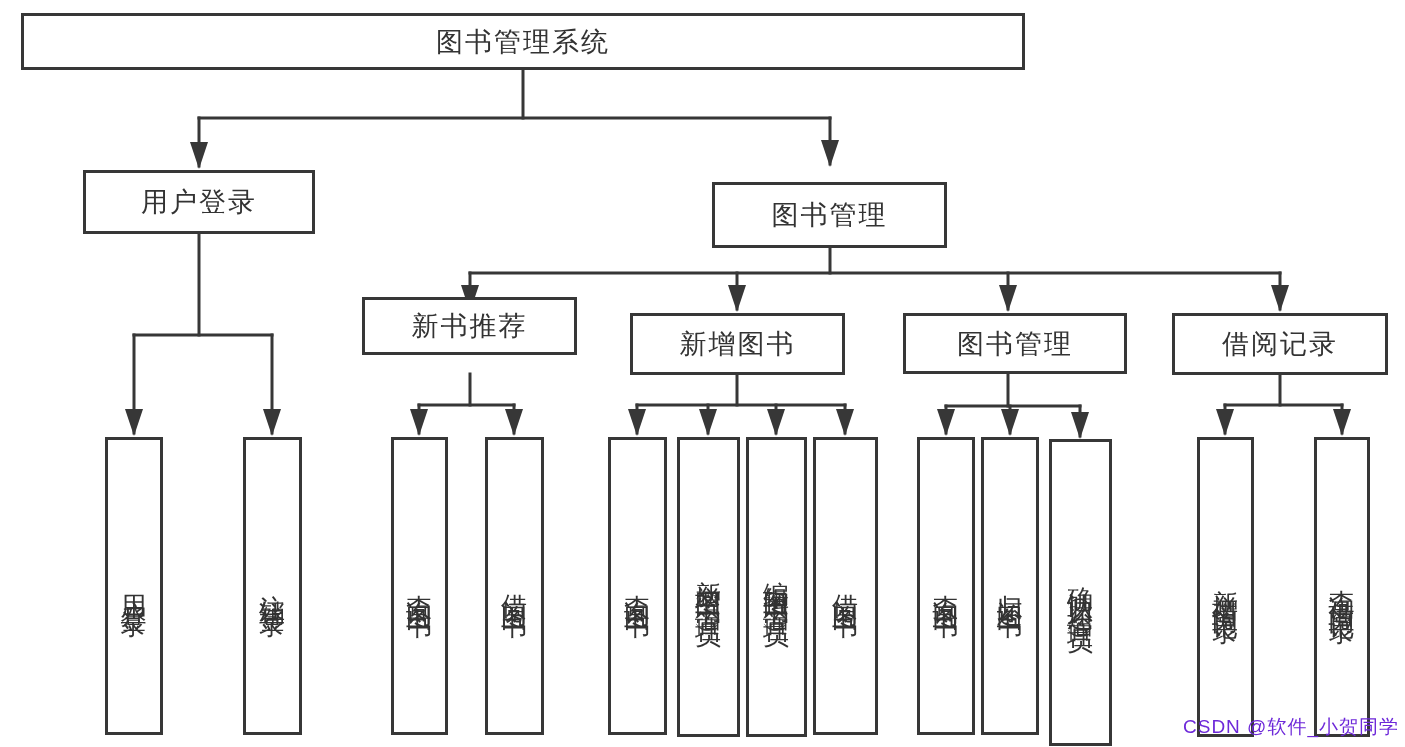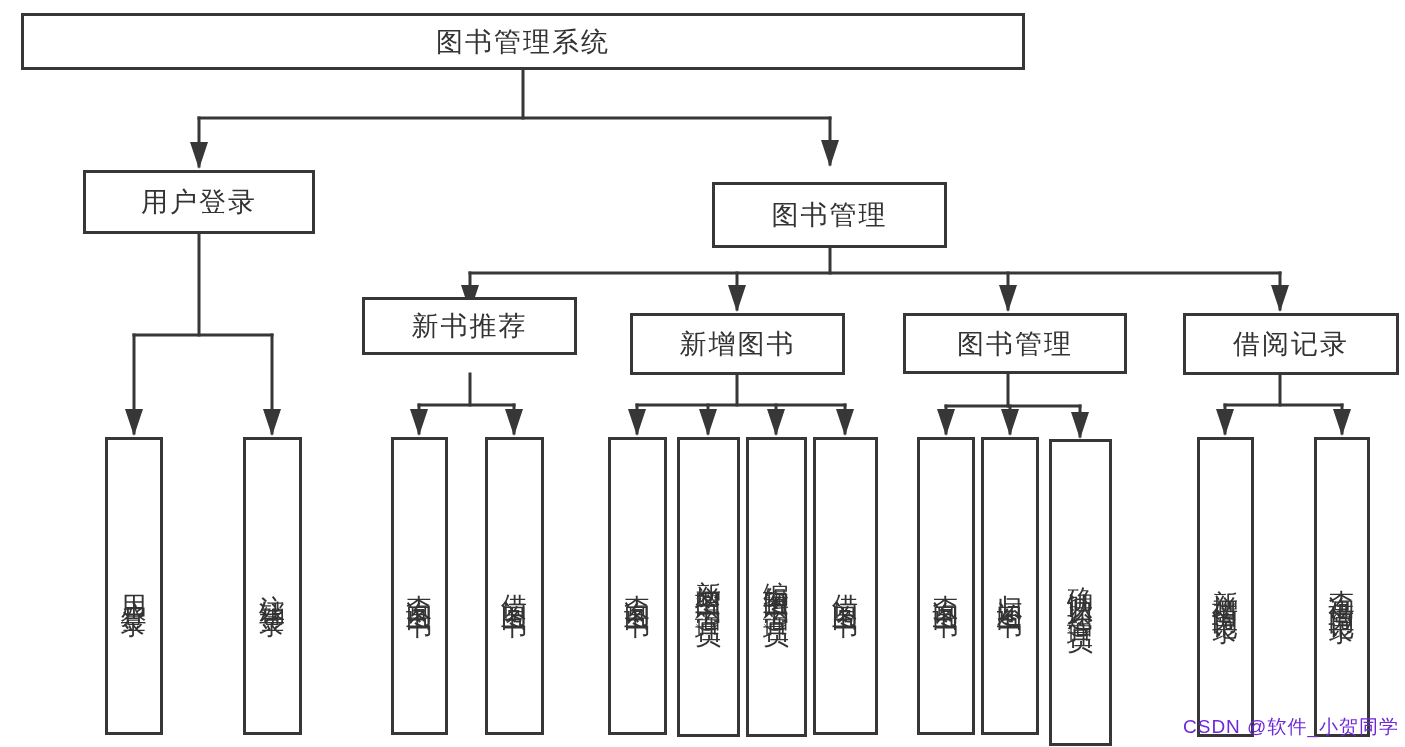--- a/index.html
+++ b/index.html
@@ -130,21 +130,21 @@
 
   <div class="node hnode" style="left:362px; top:297px; width:215px; height:58px;">
     <span>新书推荐</span>
   </div>
   <div class="node hnode" style="left:630px; top:313px; width:215px; height:62px;">
     <span>新增图书</span>
   </div>
   <div class="node hnode" style="left:903px; top:313px; width:224px; height:61px;">
     <span>图书管理</span>
   </div>
-  <div class="node hnode" style="left:1172px; top:313px; width:216px; height:62px;margin-left:11px;">
+  <div class="node hnode" style="left:1172px; top:313px; width:216px; height:62px;">
     <span>借阅记录</span>
   </div>
 
   <div class="node vnode" style="left:105px; top:437px; width:58px; height:298px;">
     <span class="vtext">用户登录</span>
   </div>
   <div class="node vnode" style="left:243px; top:437px; width:59px; height:298px;">
     <span class="vtext">注销登录</span>
   </div>
 

